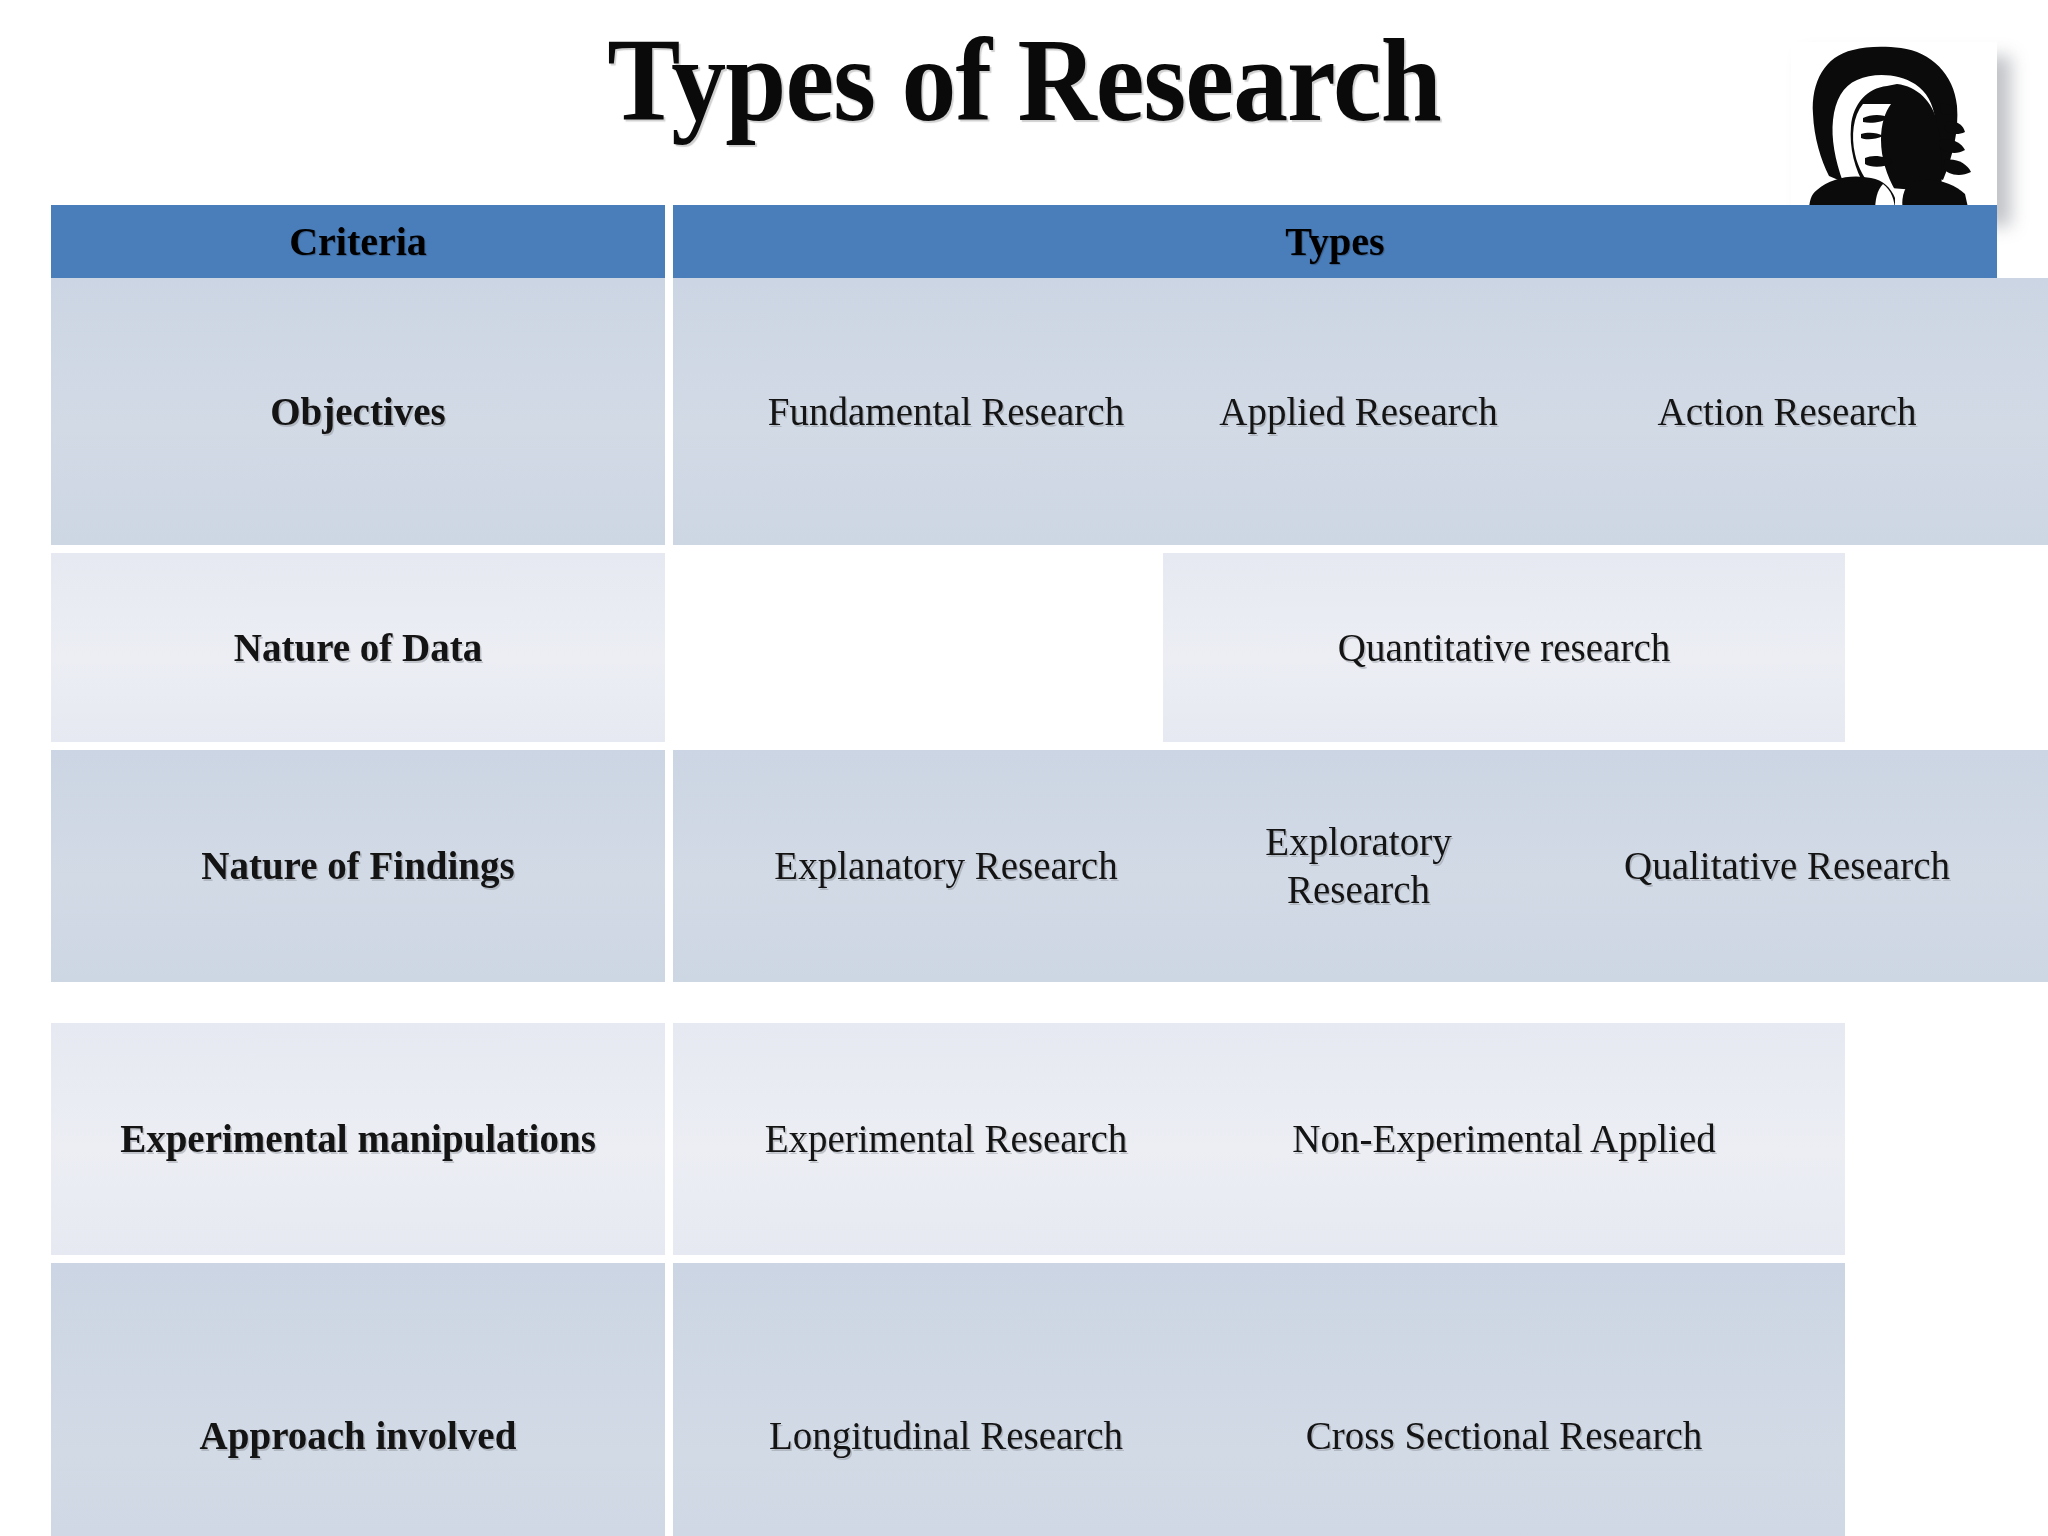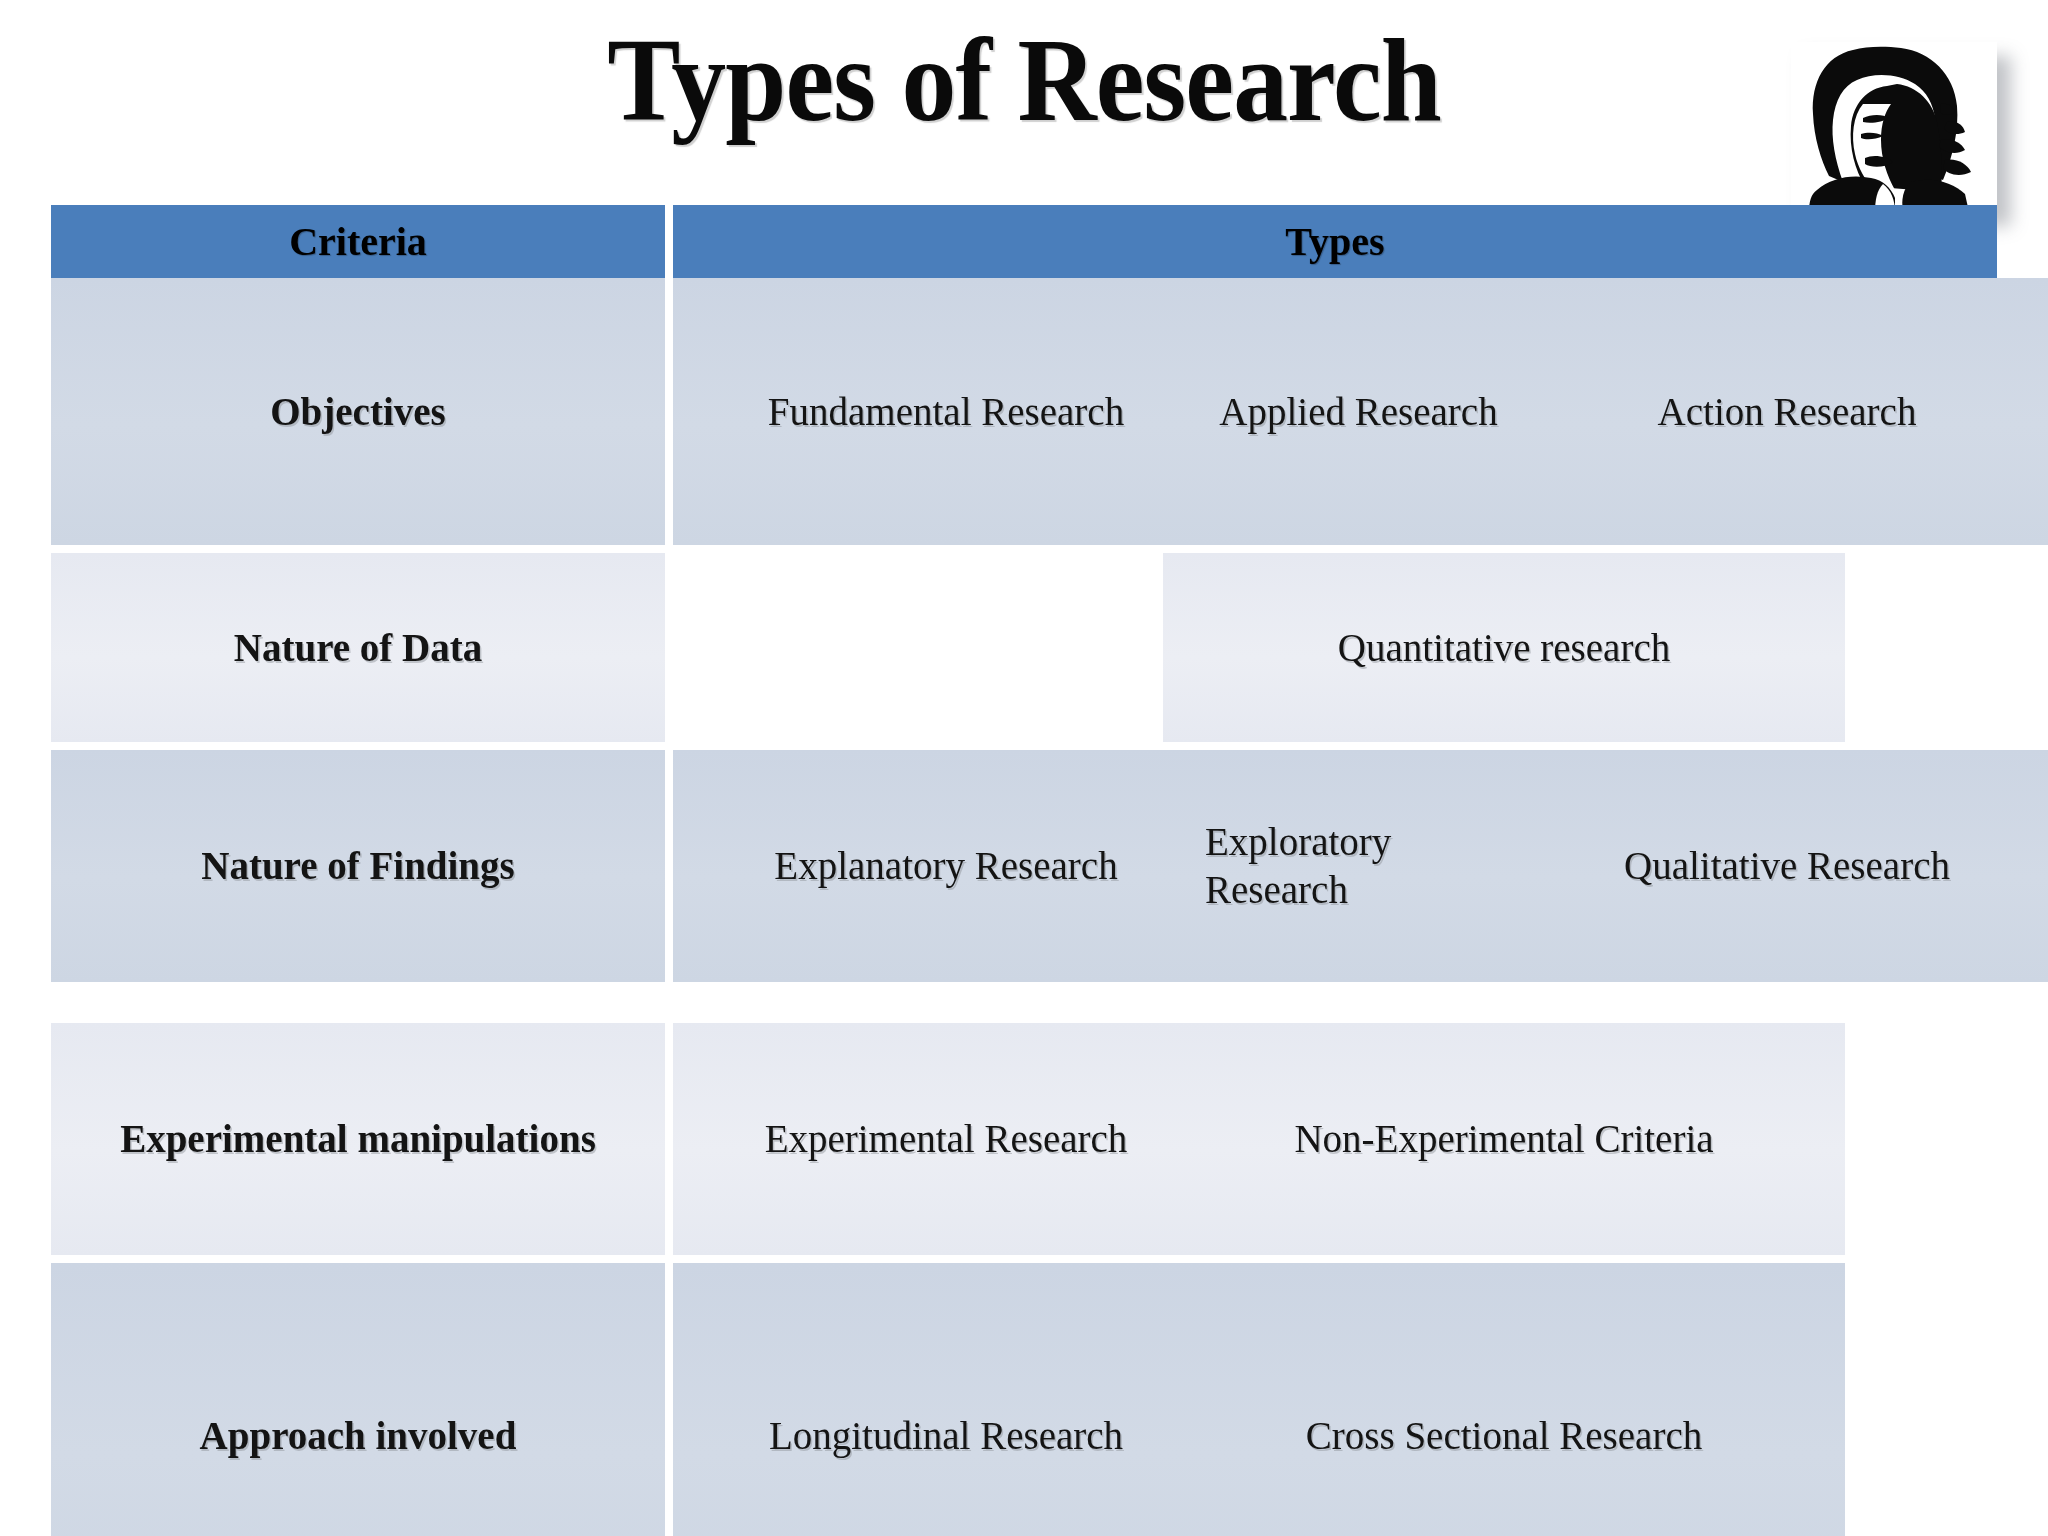--- a/index.html
+++ b/index.html
@@ -65,20 +65,21 @@
   }
   .hdr-criteria{left:0;width:614px;}
   .hdr-types{left:622px;width:1324px;}
 
   .body-rows{position:absolute;left:0;top:73px;right:0;bottom:0;}
   .row{position:absolute;left:0;width:100%;}
   .cell{
     position:absolute;
     top:0;bottom:0;
     display:flex;align-items:center;justify-content:center;
+    text-align:center;
     font-size:39px;
     line-height:1.22;
     color:#141414;
     padding:4px 10px;
     box-sizing:border-box;
     text-shadow:1.5px 1.5px 0.5px rgba(140,145,150,0.45);
   }
   .cell.crit{font-weight:700;}
 
   
@@ -156,21 +157,21 @@
         </div>
         <div class="row" style="top: 472px; height: 232px; border-radius: 31px;">
           <div class="cell crit c1 tint-a">Nature of Findings</div>
           <div class="cell c2 tint-a">Explanatory Research</div>
           <div class="cell c3 tint-a">Exploratory Research</div>
           <div class="cell c4 tint-a">Qualitative Research</div>
         </div>
         <div class="row" style="top: 745px; height: 232px;">
           <div class="cell crit c1 tint-b">Experimental manipulations</div>
           <div class="cell c2 tint-b">Experimental Research</div>
-          <div class="cell c34 tint-b">Non-Experimental Criteria</div>
+          <div class="cell c34 tint-b">Non-Experimental Applied</div>
         </div>
         <div class="row" style="top: 985px; height: 346px;">
           <div class="cell crit c1 tint-a">Approach involved</div>
           <div class="cell c2 tint-a">Longitudinal Research</div>
           <div class="cell c34 tint-a">Cross Sectional Research</div>
         </div>
       </div>
 
   </div>
 </div>

